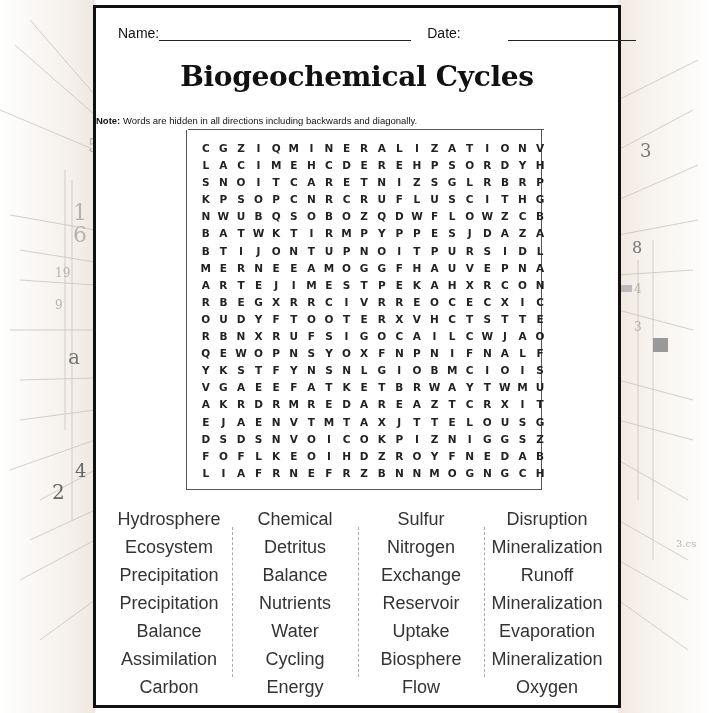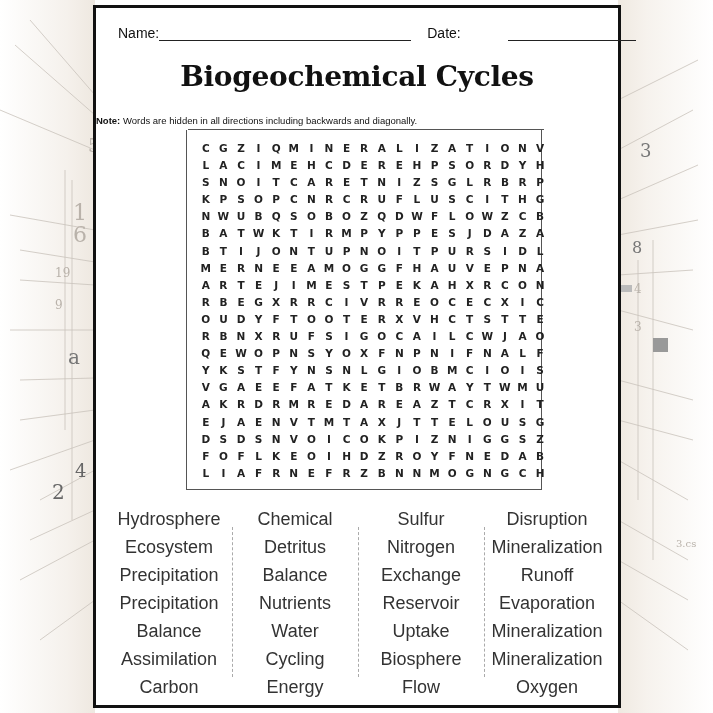--- a/index.html
+++ b/index.html
@@ -581,19 +581,19 @@
         <div class="word">Exchange</div>
         <div class="word">Reservoir</div>
         <div class="word">Uptake</div>
         <div class="word">Biosphere</div>
         <div class="word">Flow</div>
       </div>
       <div class="word-col">
         <div class="word">Disruption</div>
         <div class="word">Mineralization</div>
         <div class="word">Runoff</div>
+        <div class="word">Mineralization</div>
         <div class="word">Evaporation</div>
-        <div class="word">Mineralization</div>
         <div class="word">Mineralization</div>
         <div class="word">Oxygen</div>
       </div>
     </div>
 </div>
 
 </body></html>

